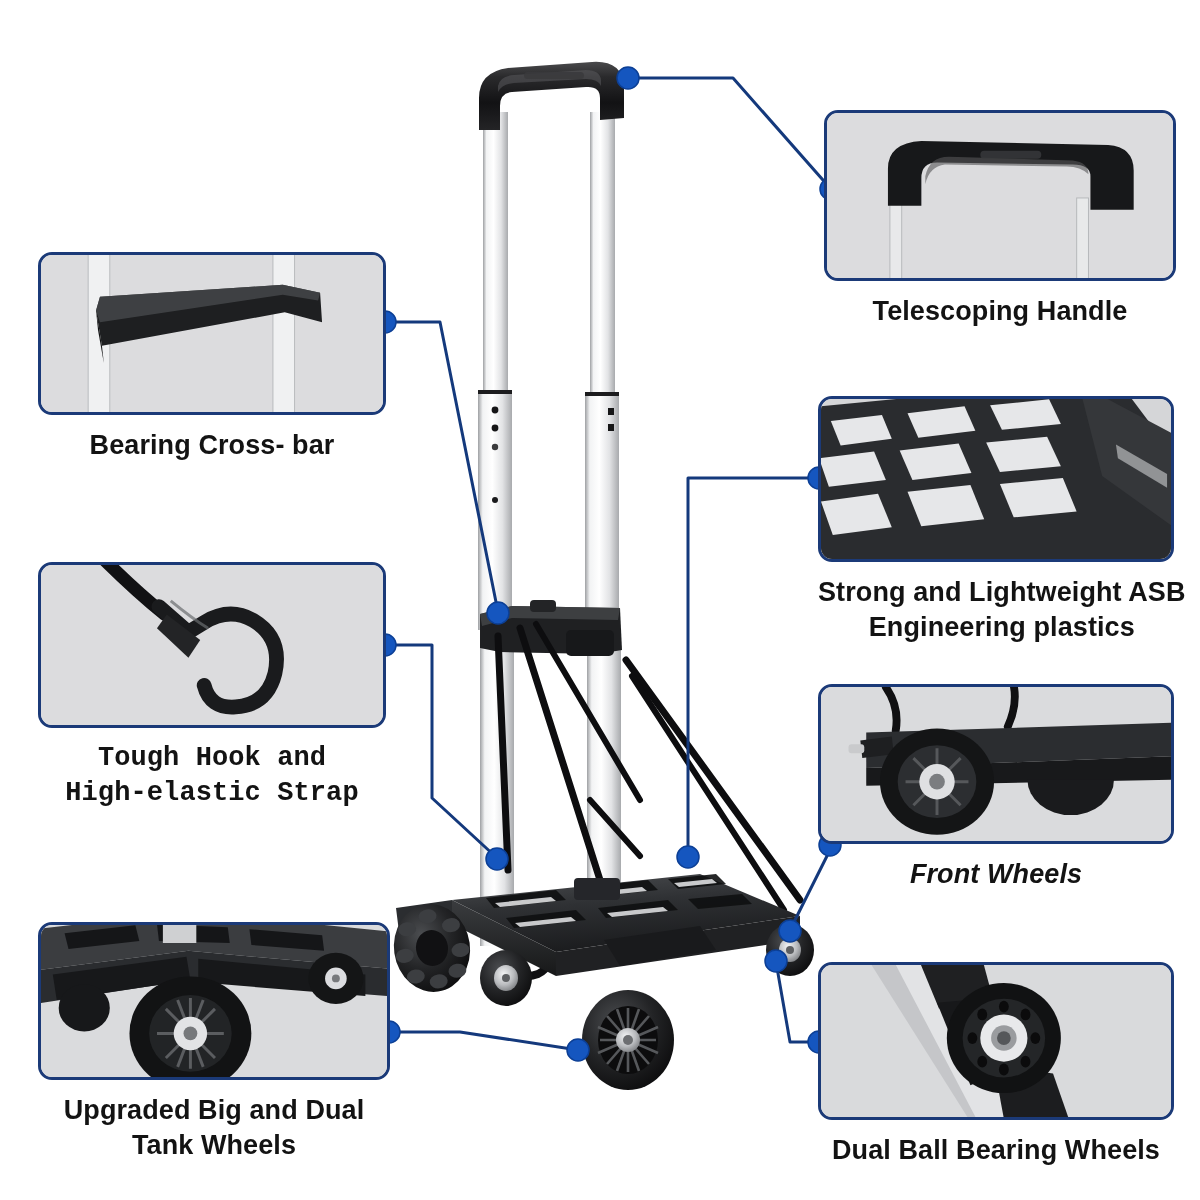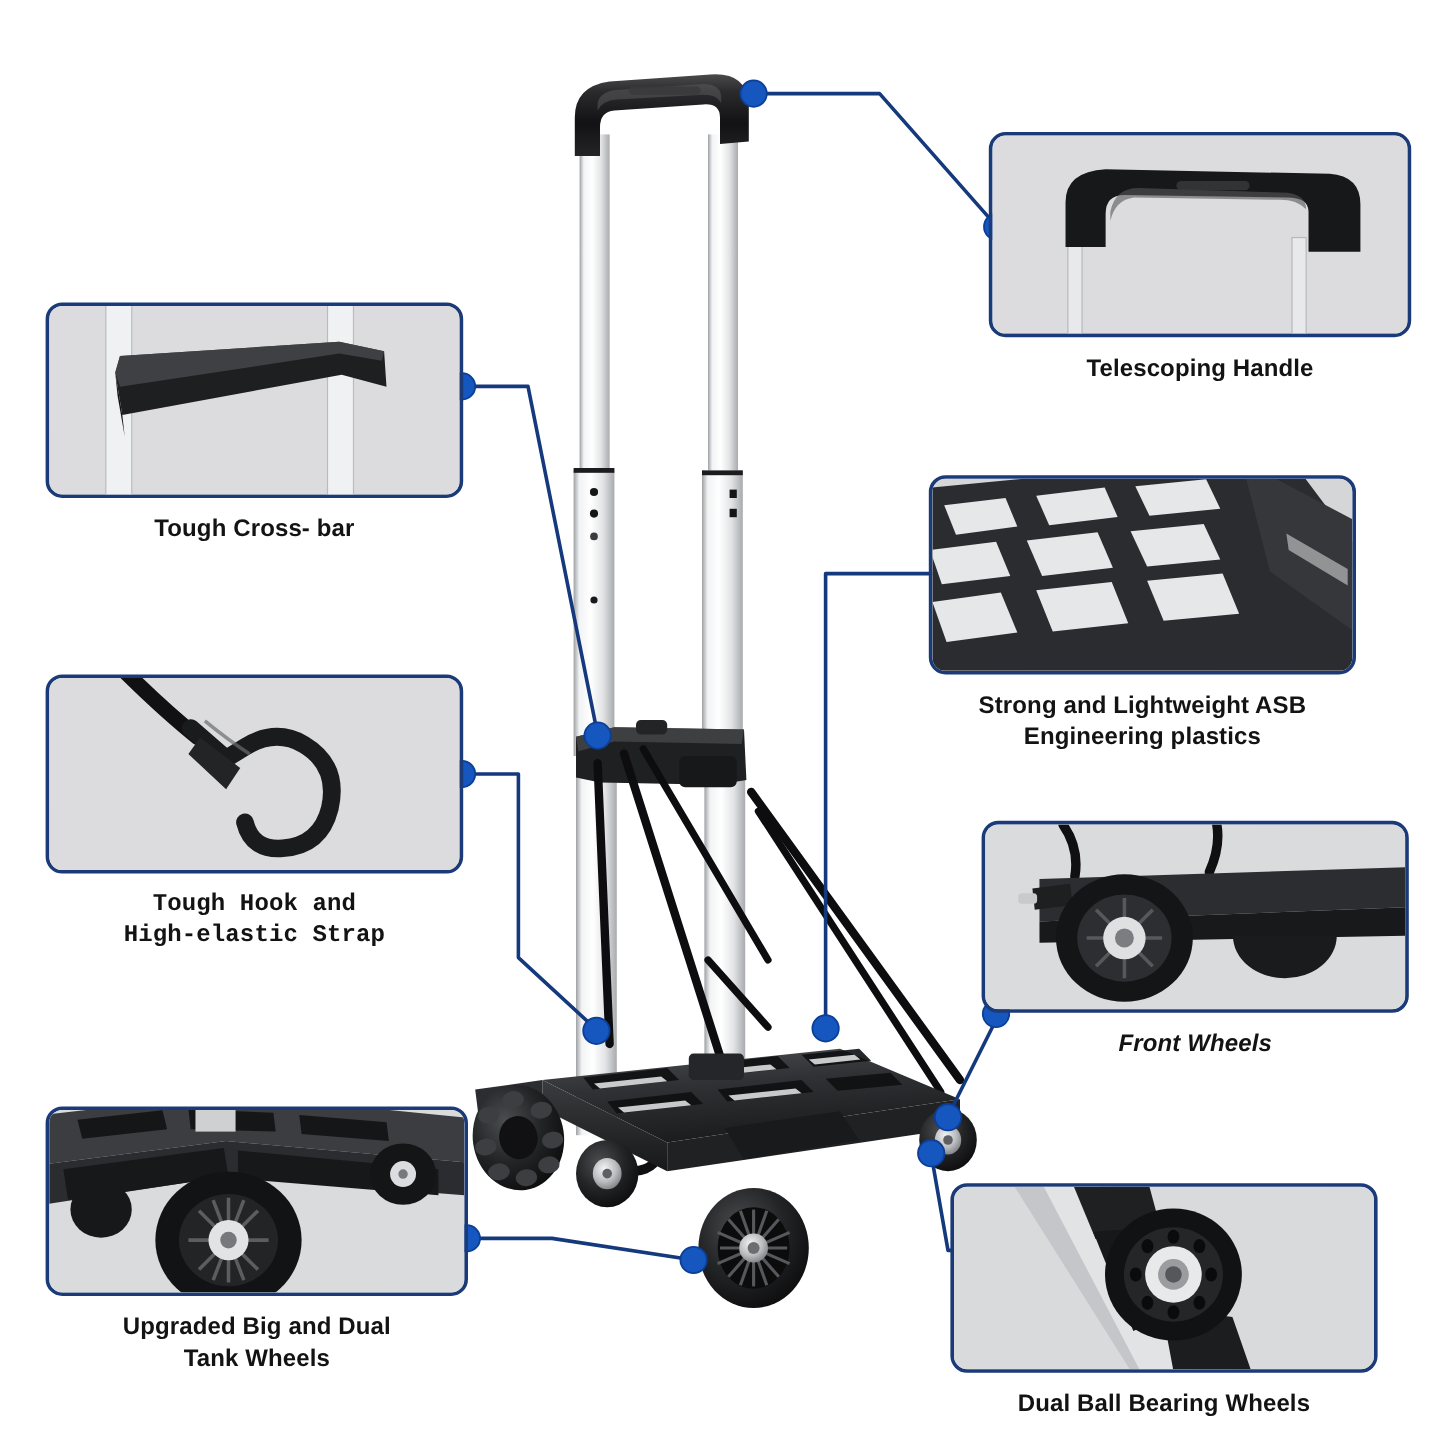--- a/index.html
+++ b/index.html
@@ -27,40 +27,40 @@
     background:linear-gradient(150deg,#e3e3e5 0%,#d8d8da 45%,#cfcfd2 100%);
     overflow:hidden;
     position:relative;
     box-shadow:0 0 0 1px rgba(255,255,255,.6) inset;
   }
   .callout .frame svg{display:block;width:100%;height:100%;}
   .callout .cap{
     margin-top:13px;
     text-align:center;
     color:#131313;
-    font-size:20px;
+    font-size:27px;
     line-height:1.3;
     font-weight:600;
     letter-spacing:.1px;
     white-space:pre-line;
   }
   
   #box-handle{left:824px;top:110px;}
   #box-handle .frame{width:352px;height:171px;}
   #box-cross{left:38px;top:252px;}
   #box-cross .frame{width:348px;height:163px;}
-  #box-asb{left:774px;top:396px;}
+  #box-asb{left:818px;top:396px;}
   #box-asb .frame{width:356px;height:166px;}
   #box-hook{left:38px;top:562px;font-family:Liberation Mono, monospace;}
   #box-hook .frame{width:348px;height:166px;}
   #box-front{left:818px;top:684px;font-style:italic;}
   #box-front .frame{width:356px;height:160px;}
   #box-tank{left:38px;top:922px;}
   #box-tank .frame{width:352px;height:158px;}
-  #box-dual{left:792px;top:962px;margin-top:24px;}
+  #box-dual{left:818px;top:962px;}
   #box-dual .frame{width:356px;height:158px;}
   .dot{fill:#1556bf;stroke:#0c3f95;stroke-width:1.5;}
   .lead{fill:none;stroke:#14397c;stroke-width:3;stroke-linejoin:round;stroke-linecap:round;}
 </style>
 </head>
 <body>
 
 <div id="stage">
 
   <svg id="product" viewBox="0 0 1200 1200">
@@ -272,21 +272,21 @@
     <div class="frame">
       <svg viewBox="0 0 348 163" preserveAspectRatio="xMidYMid slice">
         <rect width="348" height="163" fill="#dcdcde"></rect>
         <rect x="48" y="0" width="22" height="163" fill="#f0f1f2" stroke="#b9bbbe" stroke-width="1"></rect>
         <rect x="236" y="0" width="22" height="163" fill="#f0f1f2" stroke="#b9bbbe" stroke-width="1"></rect>
         <path d="M56 58 L60 44 L246 32 L284 40 L286 70 L248 60 L62 94 Z" fill="#1e1f21"></path>
         <path d="M56 58 L60 44 L246 32 L284 40 L282 48 L246 42 L60 70 Z" fill="#4a4c4f" opacity=".75"></path>
         <path d="M56 58 L62 94 L64 112 L58 78 Z" fill="#121314"></path>
       </svg>
     </div>
-    <div class="cap">Tough Cross- bar</div>
+    <div class="cap">Bearing Cross- bar</div>
   </div>
 
   <div class="callout" id="box-asb">
     <div class="frame">
       <svg viewBox="0 0 356 166" preserveAspectRatio="xMidYMid slice">
         <rect width="356" height="166" fill="#d5d6d8"></rect>
         <path d="M-10 10 L300 -20 L360 60 L360 176 L-10 176 Z" fill="#2a2c2f"></path>
         <g fill="#e6e7e9">
           <path d="M10 24 L62 18 L72 42 L20 49 Z"></path>
           <path d="M88 16 L146 9 L157 34 L99 41 Z"></path>

